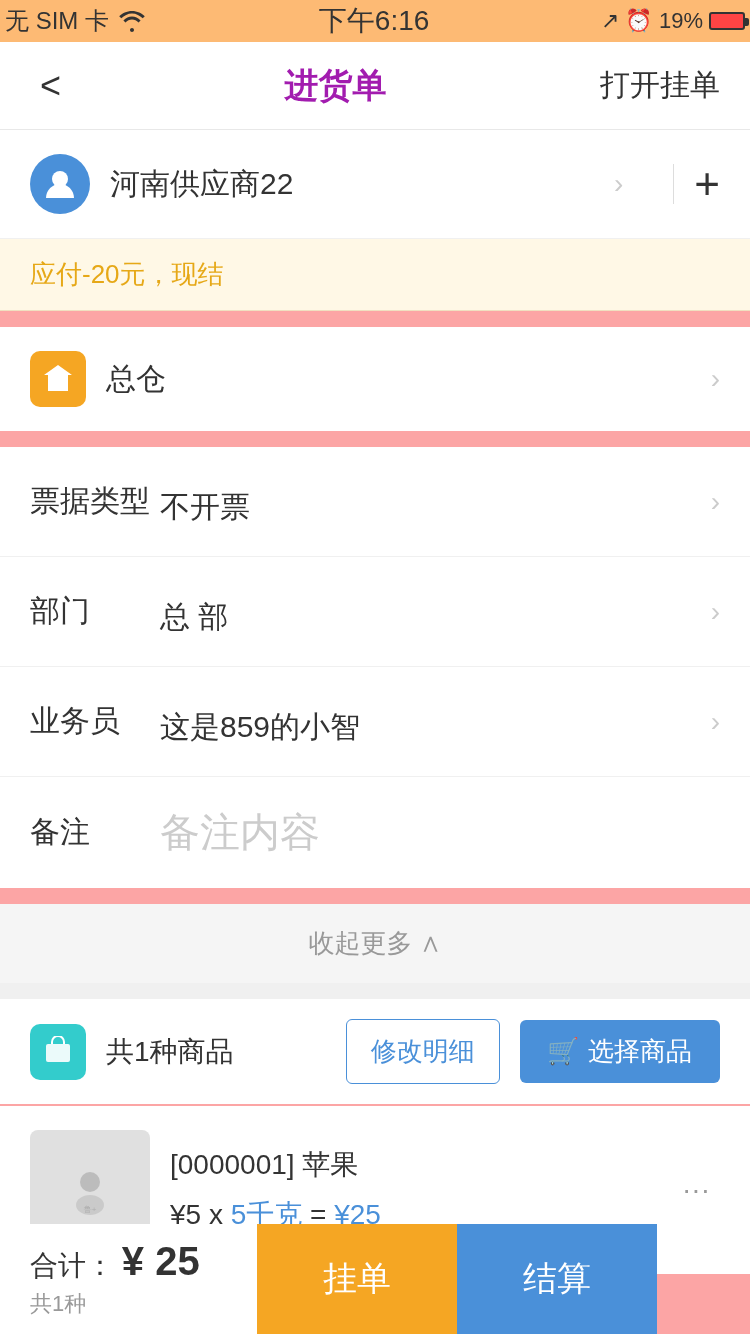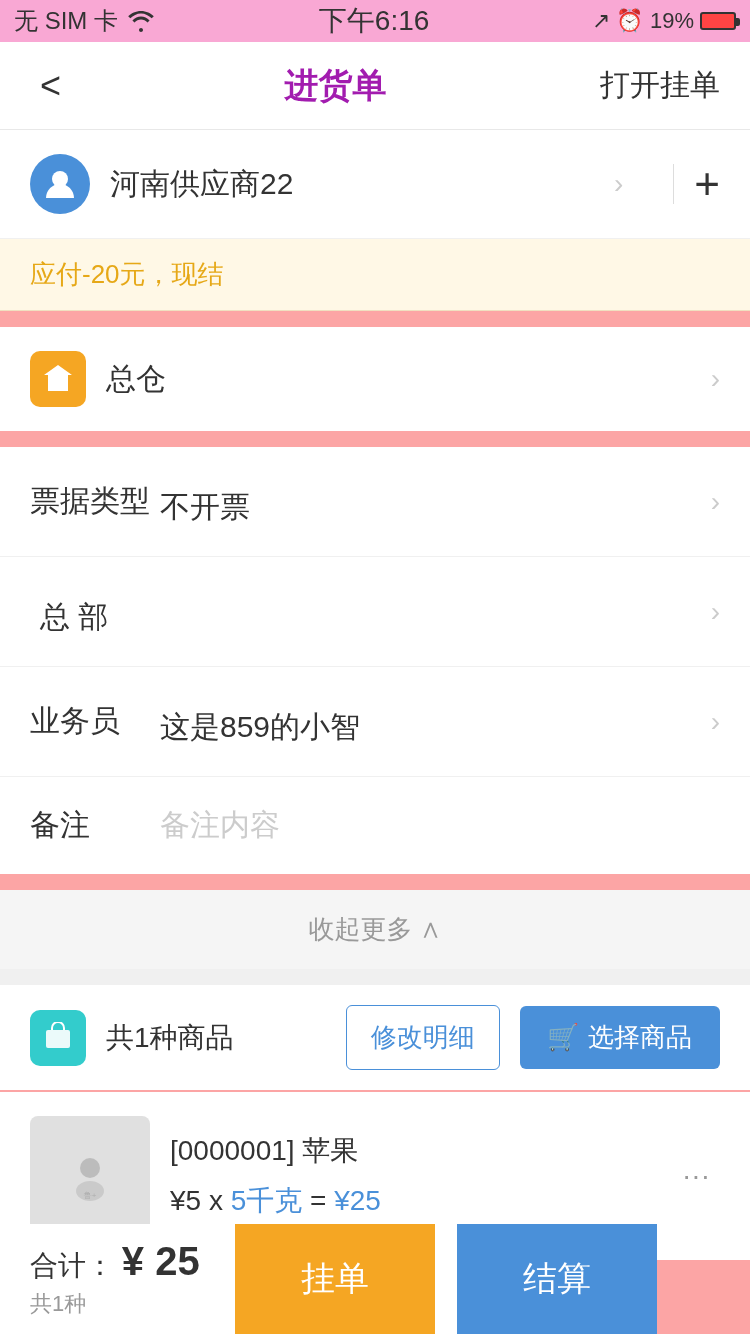--- a/index.html
+++ b/index.html
@@ -7,26 +7,26 @@
     body {
       font-family: -apple-system, "PingFang SC", "Helvetica Neue", sans-serif;
       background: #f0f0f0;
       width: 750px;
       min-height: 1334px;
       font-size: 28px;
       color: #333;
     }
     
     .status-bar {
-      background: #f9a8d4;
+      background: #fdba74;
       height: 42px;
       display: flex;
       align-items: center;
       justify-content: space-between;
-      padding: 0 14px;
+      padding: 0 5px;
       font-size: 24px;
       color: #333;
     }
     .status-left { display: flex; align-items: center; gap: 8px; }
     .status-center { font-size: 28px; font-weight: 500; }
     .status-right { display: flex; align-items: center; gap: 6px; font-size: 22px; }
     .battery-icon {
       display: inline-block;
       width: 36px;
       height: 18px;
@@ -178,21 +178,21 @@
     }
     .form-value {
       flex: 1;
       font-size: 30px;
       color: #333;
       margin-left: 10px;
       margin-top: 12px;
     }
     .form-placeholder {
       flex: 1;
-      font-size: 30px;
+      font-size: 40px;
       color: #ccc;
       margin-left: 10px;
     }
 
     
     .collapse-bar {
       background: #f5f5f5;
       text-align: center;
       padding: 22px 30px;
       font-size: 26px;
@@ -315,21 +315,20 @@
       width: 200px;
       height: 110px;
       background: #4a90d9;
       display: flex;
       align-items: center;
       justify-content: center;
       font-size: 34px;
       color: #fff;
       cursor: pointer;
       font-weight: 500;
-      margin-left: 22px;
     }
 
     .spacer-bottom { height: 110px; }
   </style>
 </head>
 <body>
 
 <div class="status-bar">
   <div class="status-left">
     <span>无 SIM 卡</span>
@@ -382,20 +381,21 @@
     </div>
   </div>
 
   <div class="card">
     <div class="form-row">
       <div class="form-label">票据类型</div>
       <div class="form-value">不开票</div>
       <div class="chevron-right">›</div>
     </div>
     <div class="form-row">
+      <div class="form-label">部门</div>
       <div class="form-value">总 部</div>
       <div class="chevron-right">›</div>
     </div>
     <div class="form-row">
       <div class="form-label">业务员</div>
       <div class="form-value">这是859的小智</div>
       <div class="chevron-right">›</div>
     </div>
     <div class="form-row">
       <div class="form-label">备注</div>

